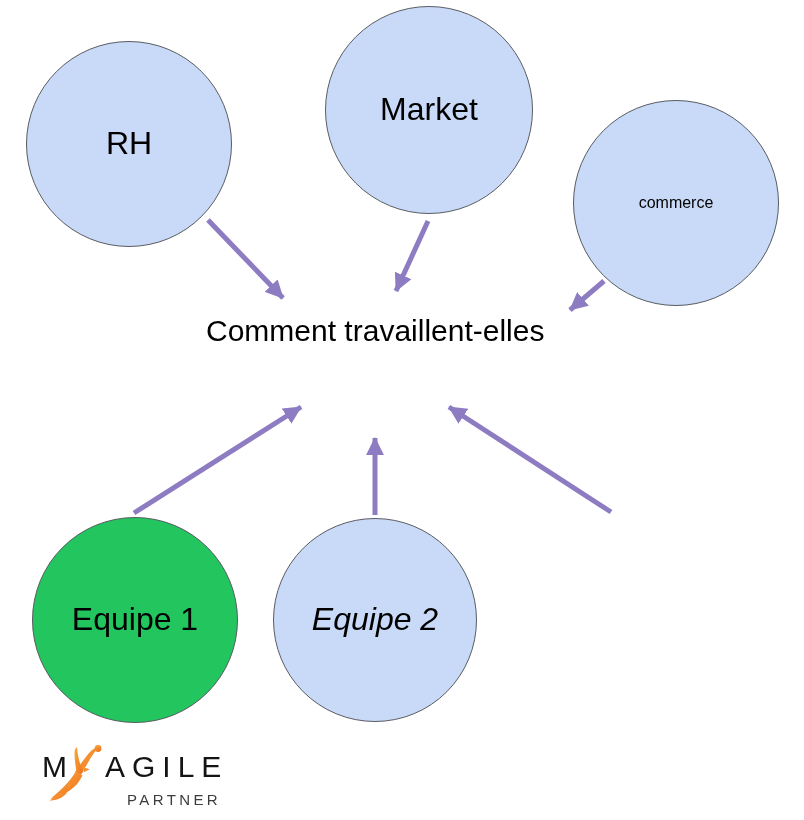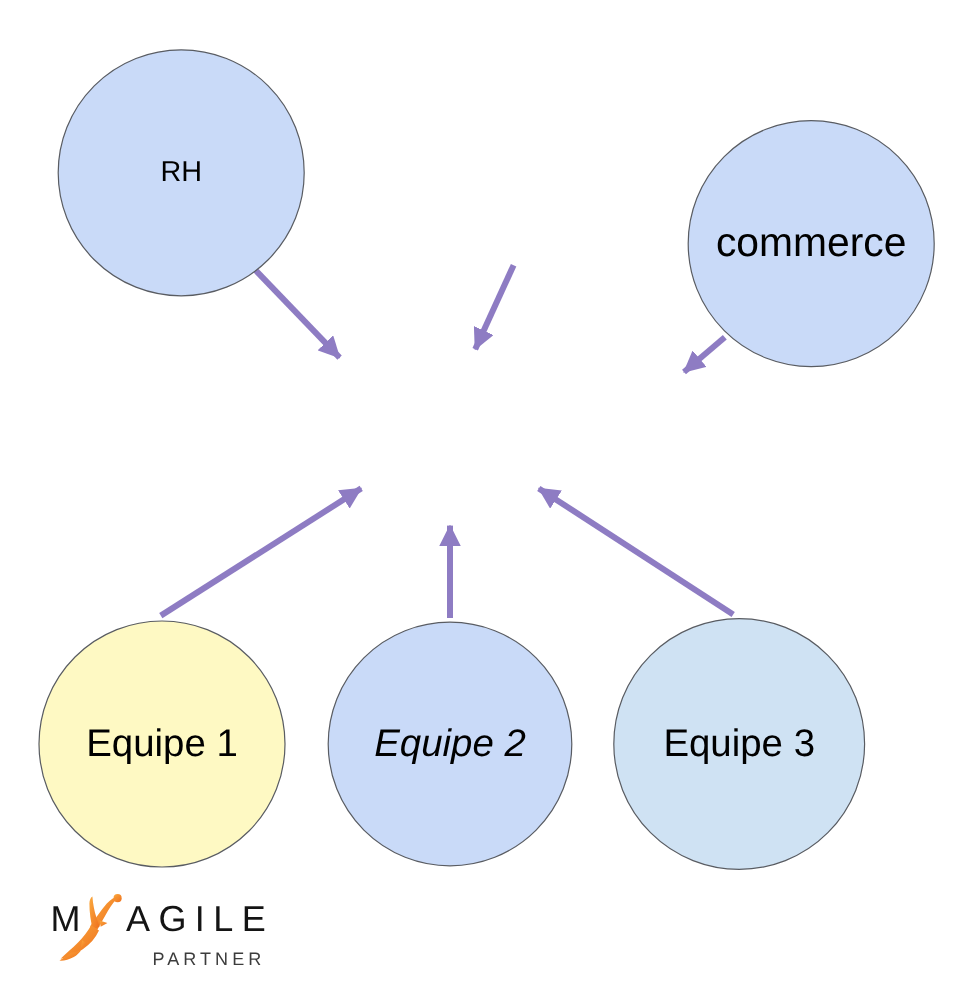--- a/index.html
+++ b/index.html
@@ -68,37 +68,38 @@
     <g id="arrow-group">
         <line x1="208" y1="220" x2="283" y2="298" stroke="#8e7cc3" stroke-width="5" marker-end="url(#ah)"></line>
         <line x1="428" y1="221" x2="396" y2="291" stroke="#8e7cc3" stroke-width="5" marker-end="url(#ah)"></line>
         <line x1="604" y1="281" x2="570" y2="310" stroke="#8e7cc3" stroke-width="5" marker-end="url(#ah)"></line>
         <line x1="134" y1="513" x2="301" y2="407" stroke="#8e7cc3" stroke-width="5" marker-end="url(#ah)"></line>
         <line x1="375" y1="515" x2="375" y2="438" stroke="#8e7cc3" stroke-width="5" marker-end="url(#ah)"></line>
         <line x1="611" y1="512" x2="449" y2="407" stroke="#8e7cc3" stroke-width="5" marker-end="url(#ah)"></line>
       </g>
   </svg>
 
-  <div class="node" style="left: 48px; top: 41px; width: 206px; height: 206px; background: rgb(201, 218, 248); font-size: 24px; border-color: rgb(89, 92, 98);">
+  <div class="node" style="left: 26px; top: 41px; width: 206px; height: 206px; background: rgb(201, 218, 248); font-size: 32px; border-color: rgb(89, 92, 98);">
     <span>RH</span>
   </div>
-  <div class="node" style="left: 573px; top: 100px; width: 206px; height: 206px; background: rgb(201, 218, 248); font-size: 34px; border-color: rgb(89, 92, 98);">
+  <div class="node" style="left: 325px; top: 6px; width: 208px; height: 208px; background: rgb(201, 218, 248); font-size: 32px; border-color: rgb(89, 92, 98);">
+    <span>Market</span>
+  </div>
+  <div class="node" style="left: 573px; top: 100px; width: 206px; height: 206px; background: rgb(201, 218, 248); font-size: 16px; border-color: rgb(89, 92, 98);">
     <span>commerce</span>
   </div>
-  <div class="node" style="left: 32px; top: 517px; width: 206px; height: 206px; background: #fef9c3; font-size: 32px; border-color: rgb(89, 92, 98);">
+  <div class="node" style="left: 32px; top: 517px; width: 206px; height: 206px; background: #22c55e; font-size: 32px; border-color: rgb(89, 92, 98);">
     <span>Equipe 1</span>
   </div>
   <div class="node" style="left: 273px; top: 518px; width: 204px; height: 204px; background: rgb(201, 218, 248); font-size: 32px; border-color: rgb(89, 92, 98); font-style: italic;">
     <span>Equipe 2</span>
   </div>
-  <div class="node" style="left: 511px; top: 515px; width: 210px; height: 210px; background: rgb(207, 226, 243); font-size: 32px; border-color: rgb(89, 92, 98);">
-    <span>Equipe 3</span>
-  </div>
 
   <div class="question">
+    <span>Comment travaillent-elles</span>
   </div>
 
   <div class="logo">
     <span class="letter-m">M</span>
     <svg class="gecko" viewBox="0 0 57 57">
       <defs>
         <linearGradient id="geckoGrad" x1="0" y1="0" x2="1" y2="1">
           <stop offset="0" stop-color="#fbaa3e"></stop>
           <stop offset="1" stop-color="#ee6f1d"></stop>
         </linearGradient>

